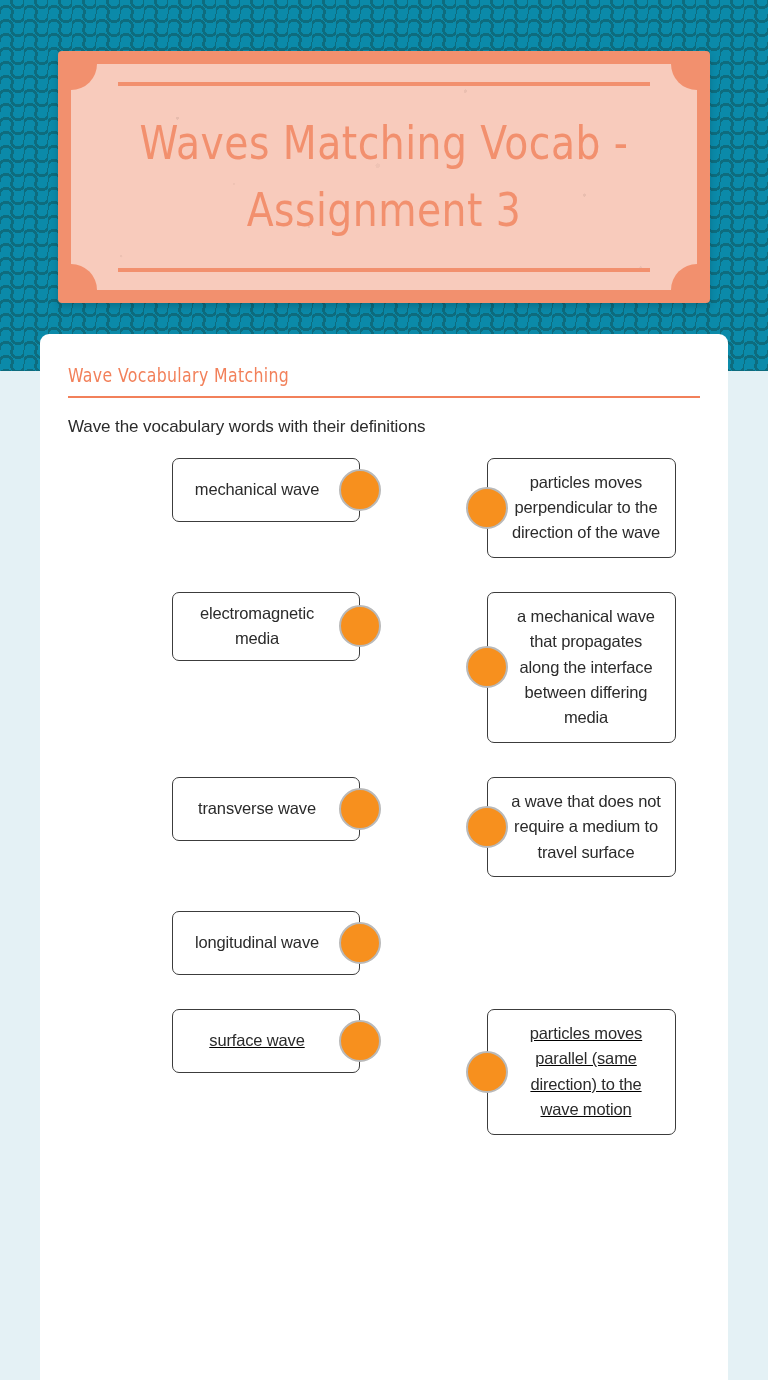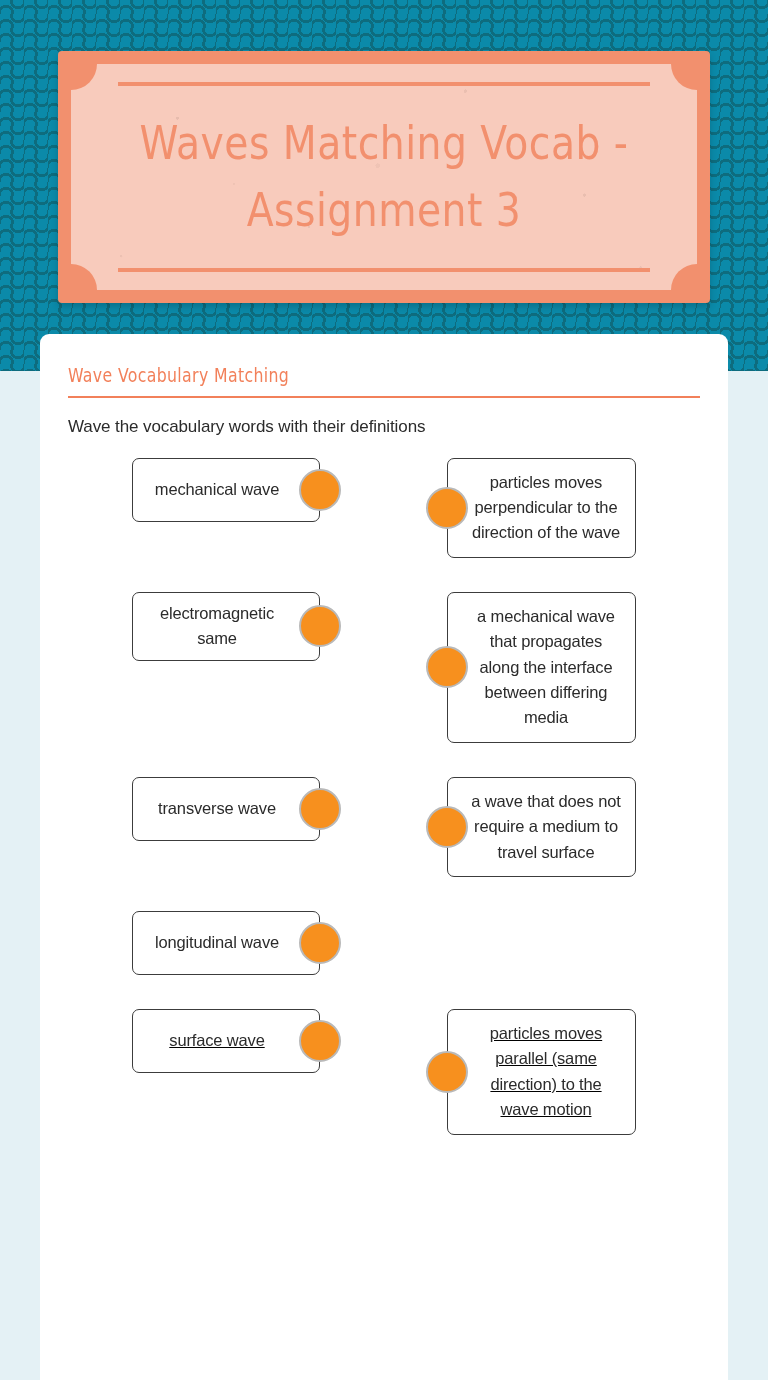--- a/index.html
+++ b/index.html
@@ -164,20 +164,21 @@
     text-align: center;
     font-size: 16.5px;
     color: #2b2b2b;
     line-height: 1.54;
     letter-spacing: -.15px;
   }
   .term-card {
     width: 188px;
     min-height: 64px;
     padding: 8px 26px 8px 8px;
+    margin-left: 40px;
   }
   .def-card {
     width: 189px;
     min-height: 62px;
     padding: 11px 13px 11px 22px;
   }
 
   .dot {
     position: absolute;
     width: 42px; height: 42px;
@@ -217,21 +218,21 @@
           <div class="card term-card">mechanical wave</div>
           <span class="dot right"></span>
         </div>
         <div class="def-wrap">
           <div class="card def-card">particles moves perpendicular to the direction of the wave</div>
           <span class="dot left"></span>
         </div>
       </div>
       <div class="match-row">
         <div class="term-wrap">
-          <div class="card term-card">electromagnetic same</div>
+          <div class="card term-card">electromagnetic media</div>
           <span class="dot right"></span>
         </div>
         <div class="def-wrap">
           <div class="card def-card">a mechanical wave that propagates along the interface between differing media</div>
           <span class="dot left"></span>
         </div>
       </div>
       <div class="match-row">
         <div class="term-wrap">
           <div class="card term-card">transverse wave</div>

